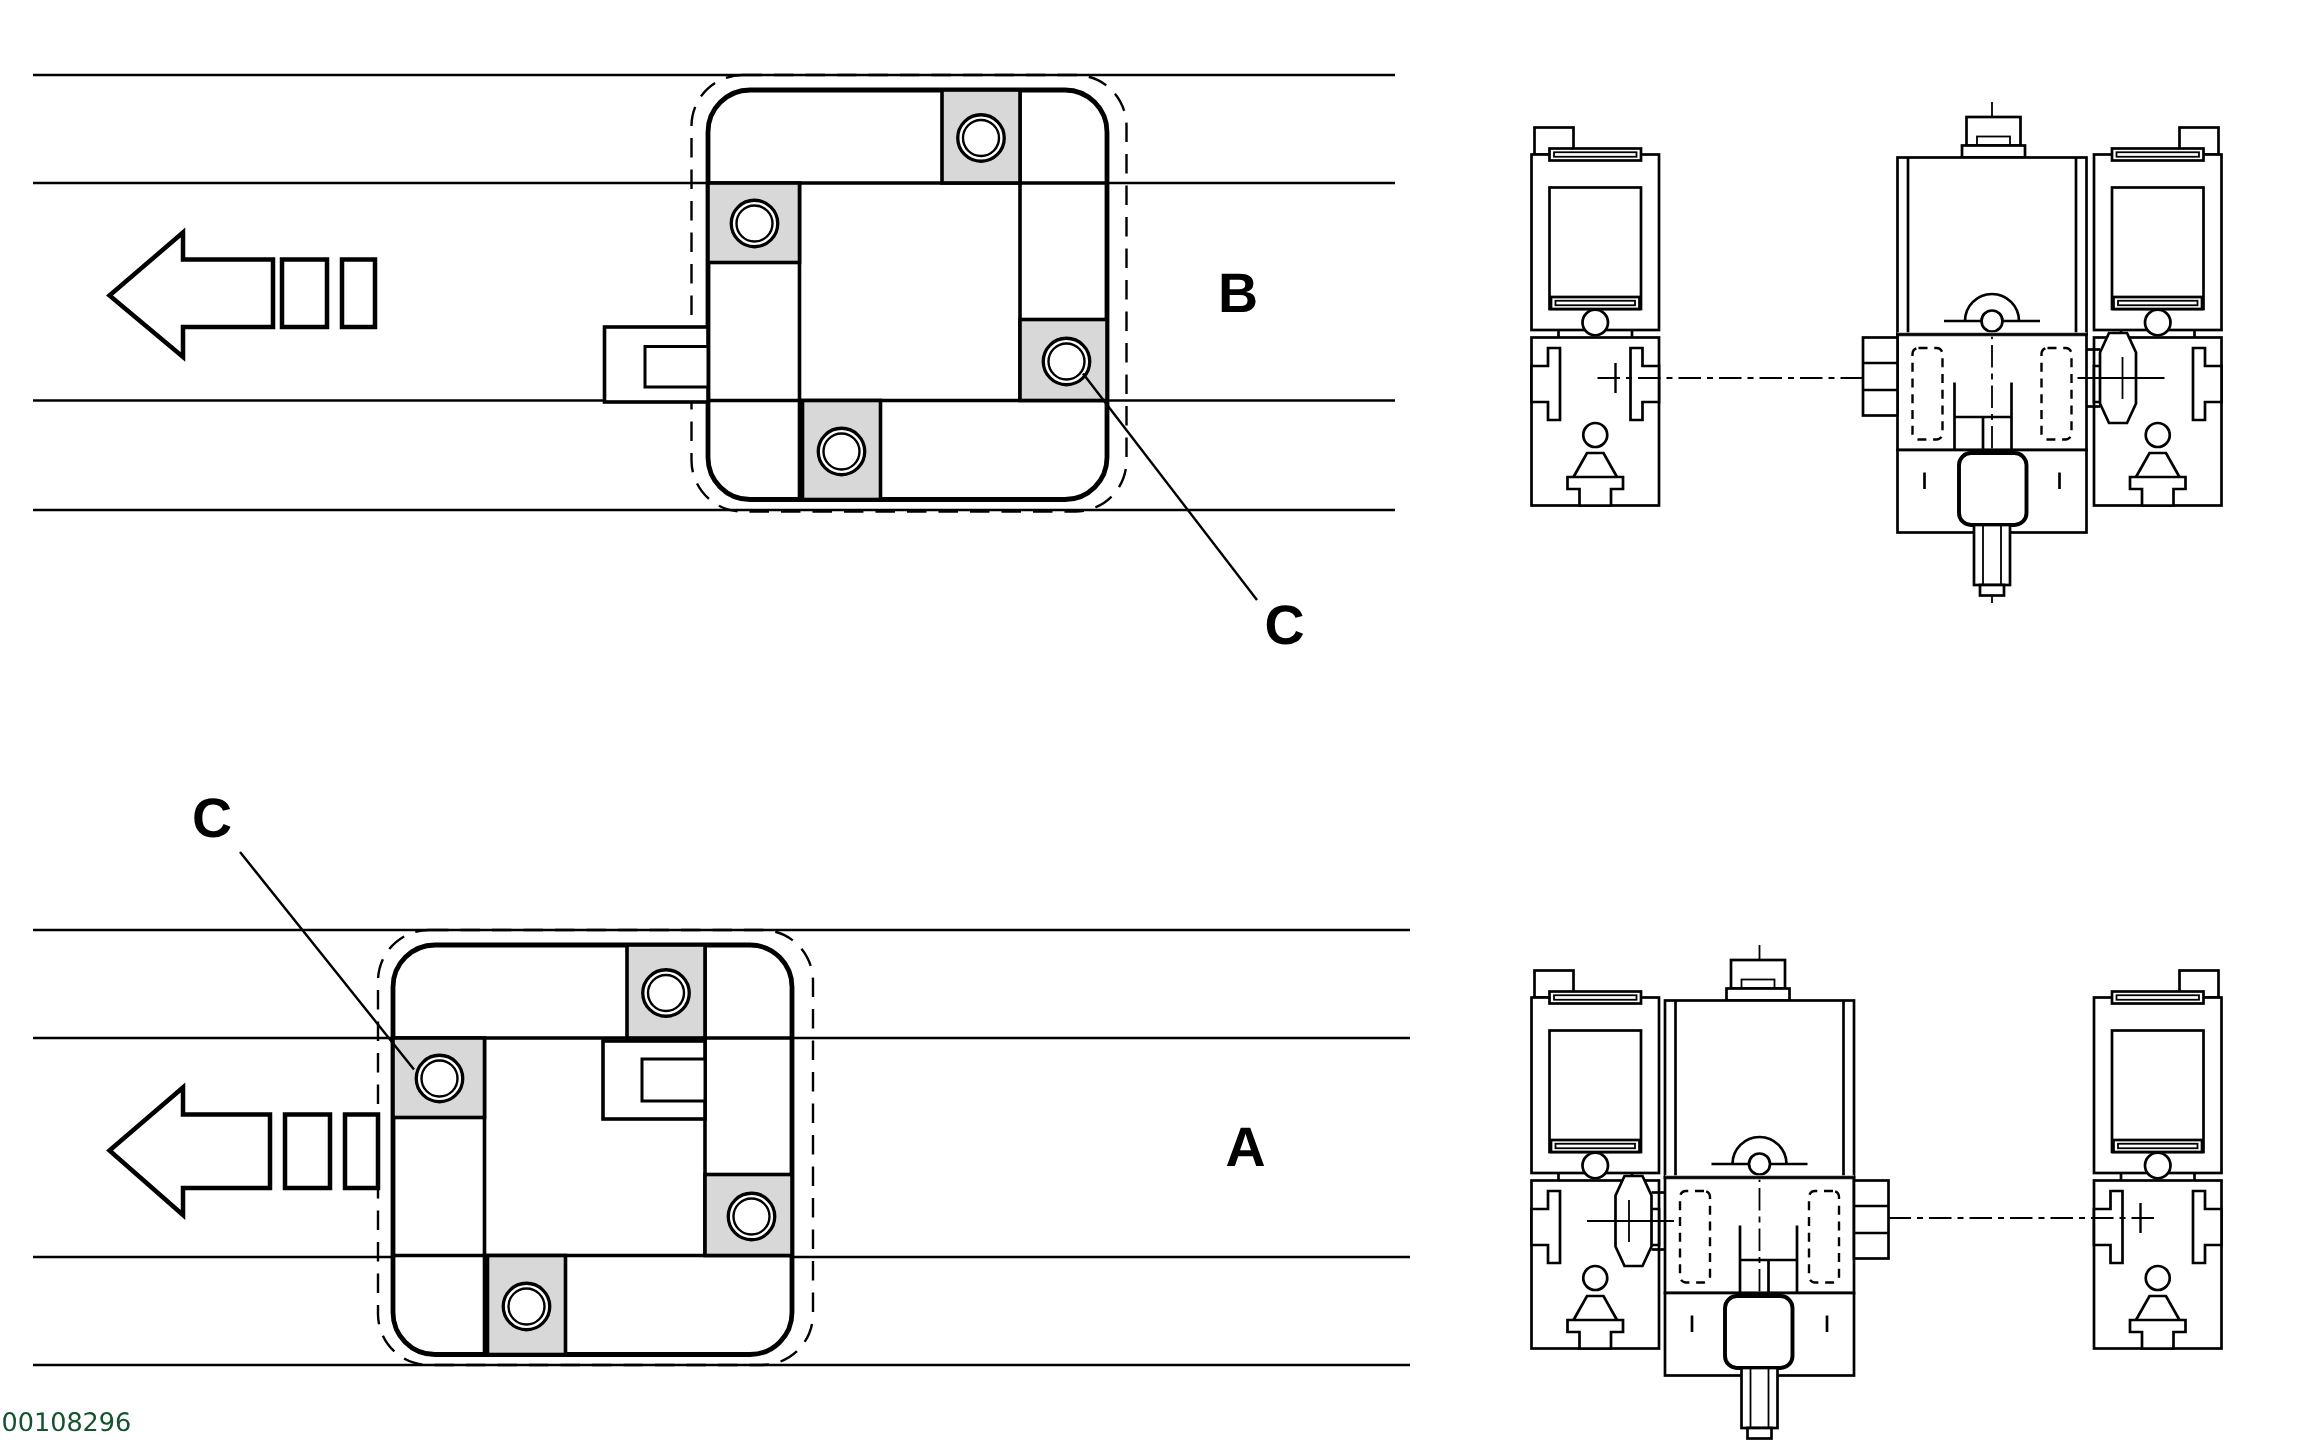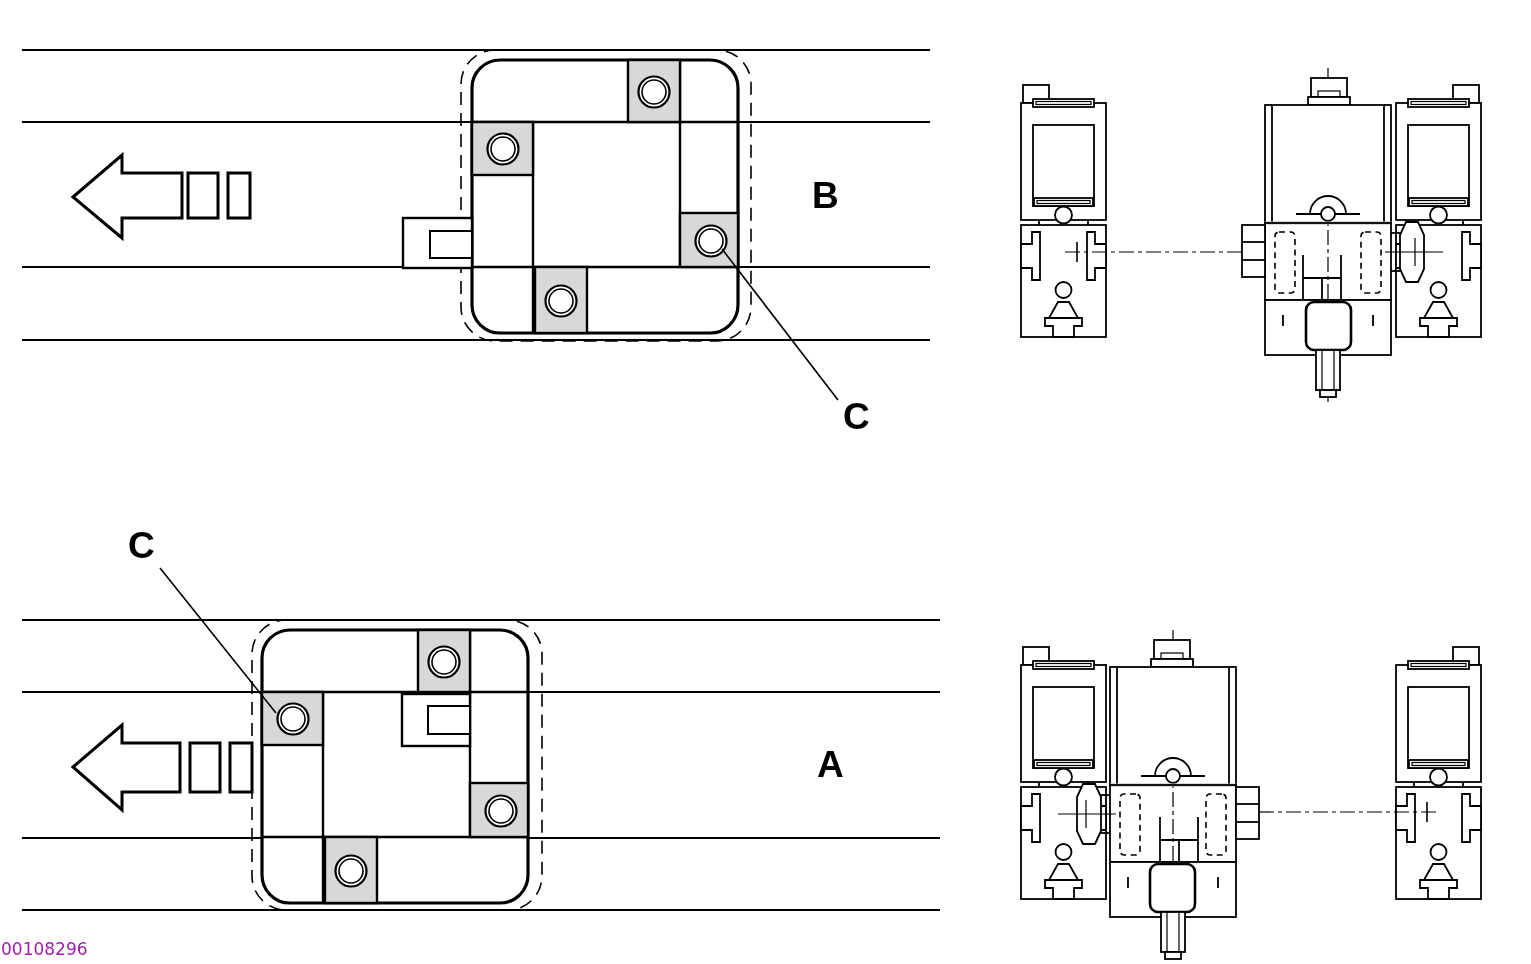--- a/index.html
+++ b/index.html
@@ -5,21 +5,21 @@
   html,body{margin:0;padding:0;background:#fff;}
   .canvas{position:relative;width:1531px;height:964px;background:#fff;overflow:hidden;
           font-family:"Liberation Sans",sans-serif;color:#000;}
   .canvas svg{position:absolute;left:0;top:0;}
   .big-label{position:absolute;font-weight:bold;font-size:37px;line-height:1;color:#000;}
   .label-b{left:812px;top:177px;}
   .label-c-top{left:843px;top:398px;}
   .label-c-bottom{left:128px;top:527px;}
   .label-a{left:817px;top:746px;}
   .figure-number{position:absolute;left:1px;top:941px;font-size:17px;line-height:1;
-                 font-family:"DejaVu Sans",sans-serif;color:#a21caf;}
+                 font-family:"DejaVu Sans",sans-serif;color:#14532d;}
 
   
   .cline{stroke:#000;stroke-width:1.8;}
   .dashrect{fill:none;stroke:#000;stroke-width:1.6;stroke-dasharray:13 8;}
   .thick{stroke:#000;stroke-width:3.2;fill:#fff;}
   .mid{stroke:#000;stroke-width:2.4;}
   .gray{fill:#d8d8d8;stroke:#000;stroke-width:2.4;}
   .co{fill:#fff;stroke:#000;stroke-width:2.2;}
   .ci{fill:none;stroke:#000;stroke-width:1.6;}
   .tab{fill:#fff;stroke:#000;stroke-width:2.4;}

